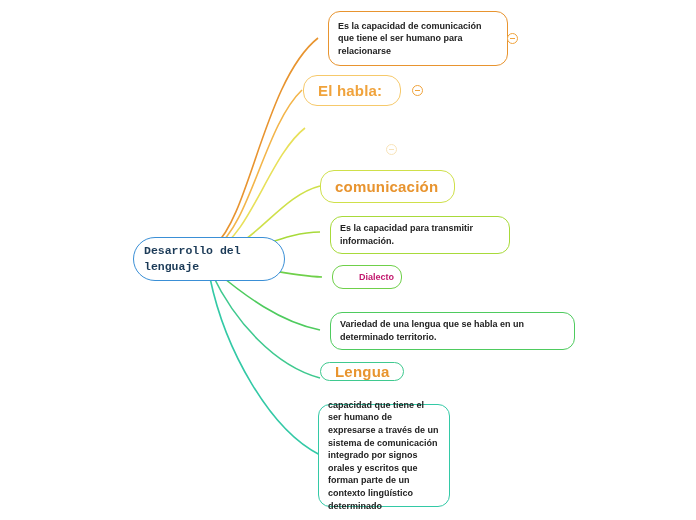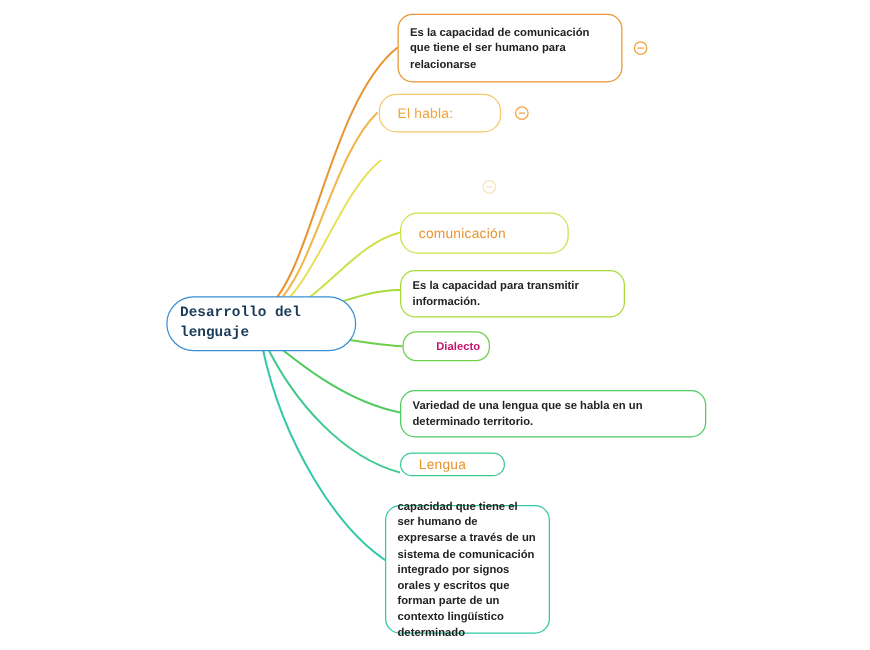--- a/index.html
+++ b/index.html
@@ -45,28 +45,29 @@
     padding: 6px 10px;
     font-family: Liberation Mono, monospace;
   }
   .leaf {
     border-radius: 12px;
     font-size: 9px;
     font-weight: bold;
     line-height: 1.4;
     padding: 6px 9px;
     color: #222222;
+    margin-left: 10px;
   }
   .leaf.small {
     border-radius: 11px;
   }
   .title {
     border-radius: 14px;
-    font-size: 11px;
-    font-weight: normal;
+    font-size: 15px;
+    font-weight: bold;
     padding: 6px 14px;
     letter-spacing: 0.2px;
   }
   .collapse {
     position: absolute;
     width: 11px;
     height: 11px;
     border-radius: 50%;
     border: 1px solid #f0a33c;
     background: #ffffff;

